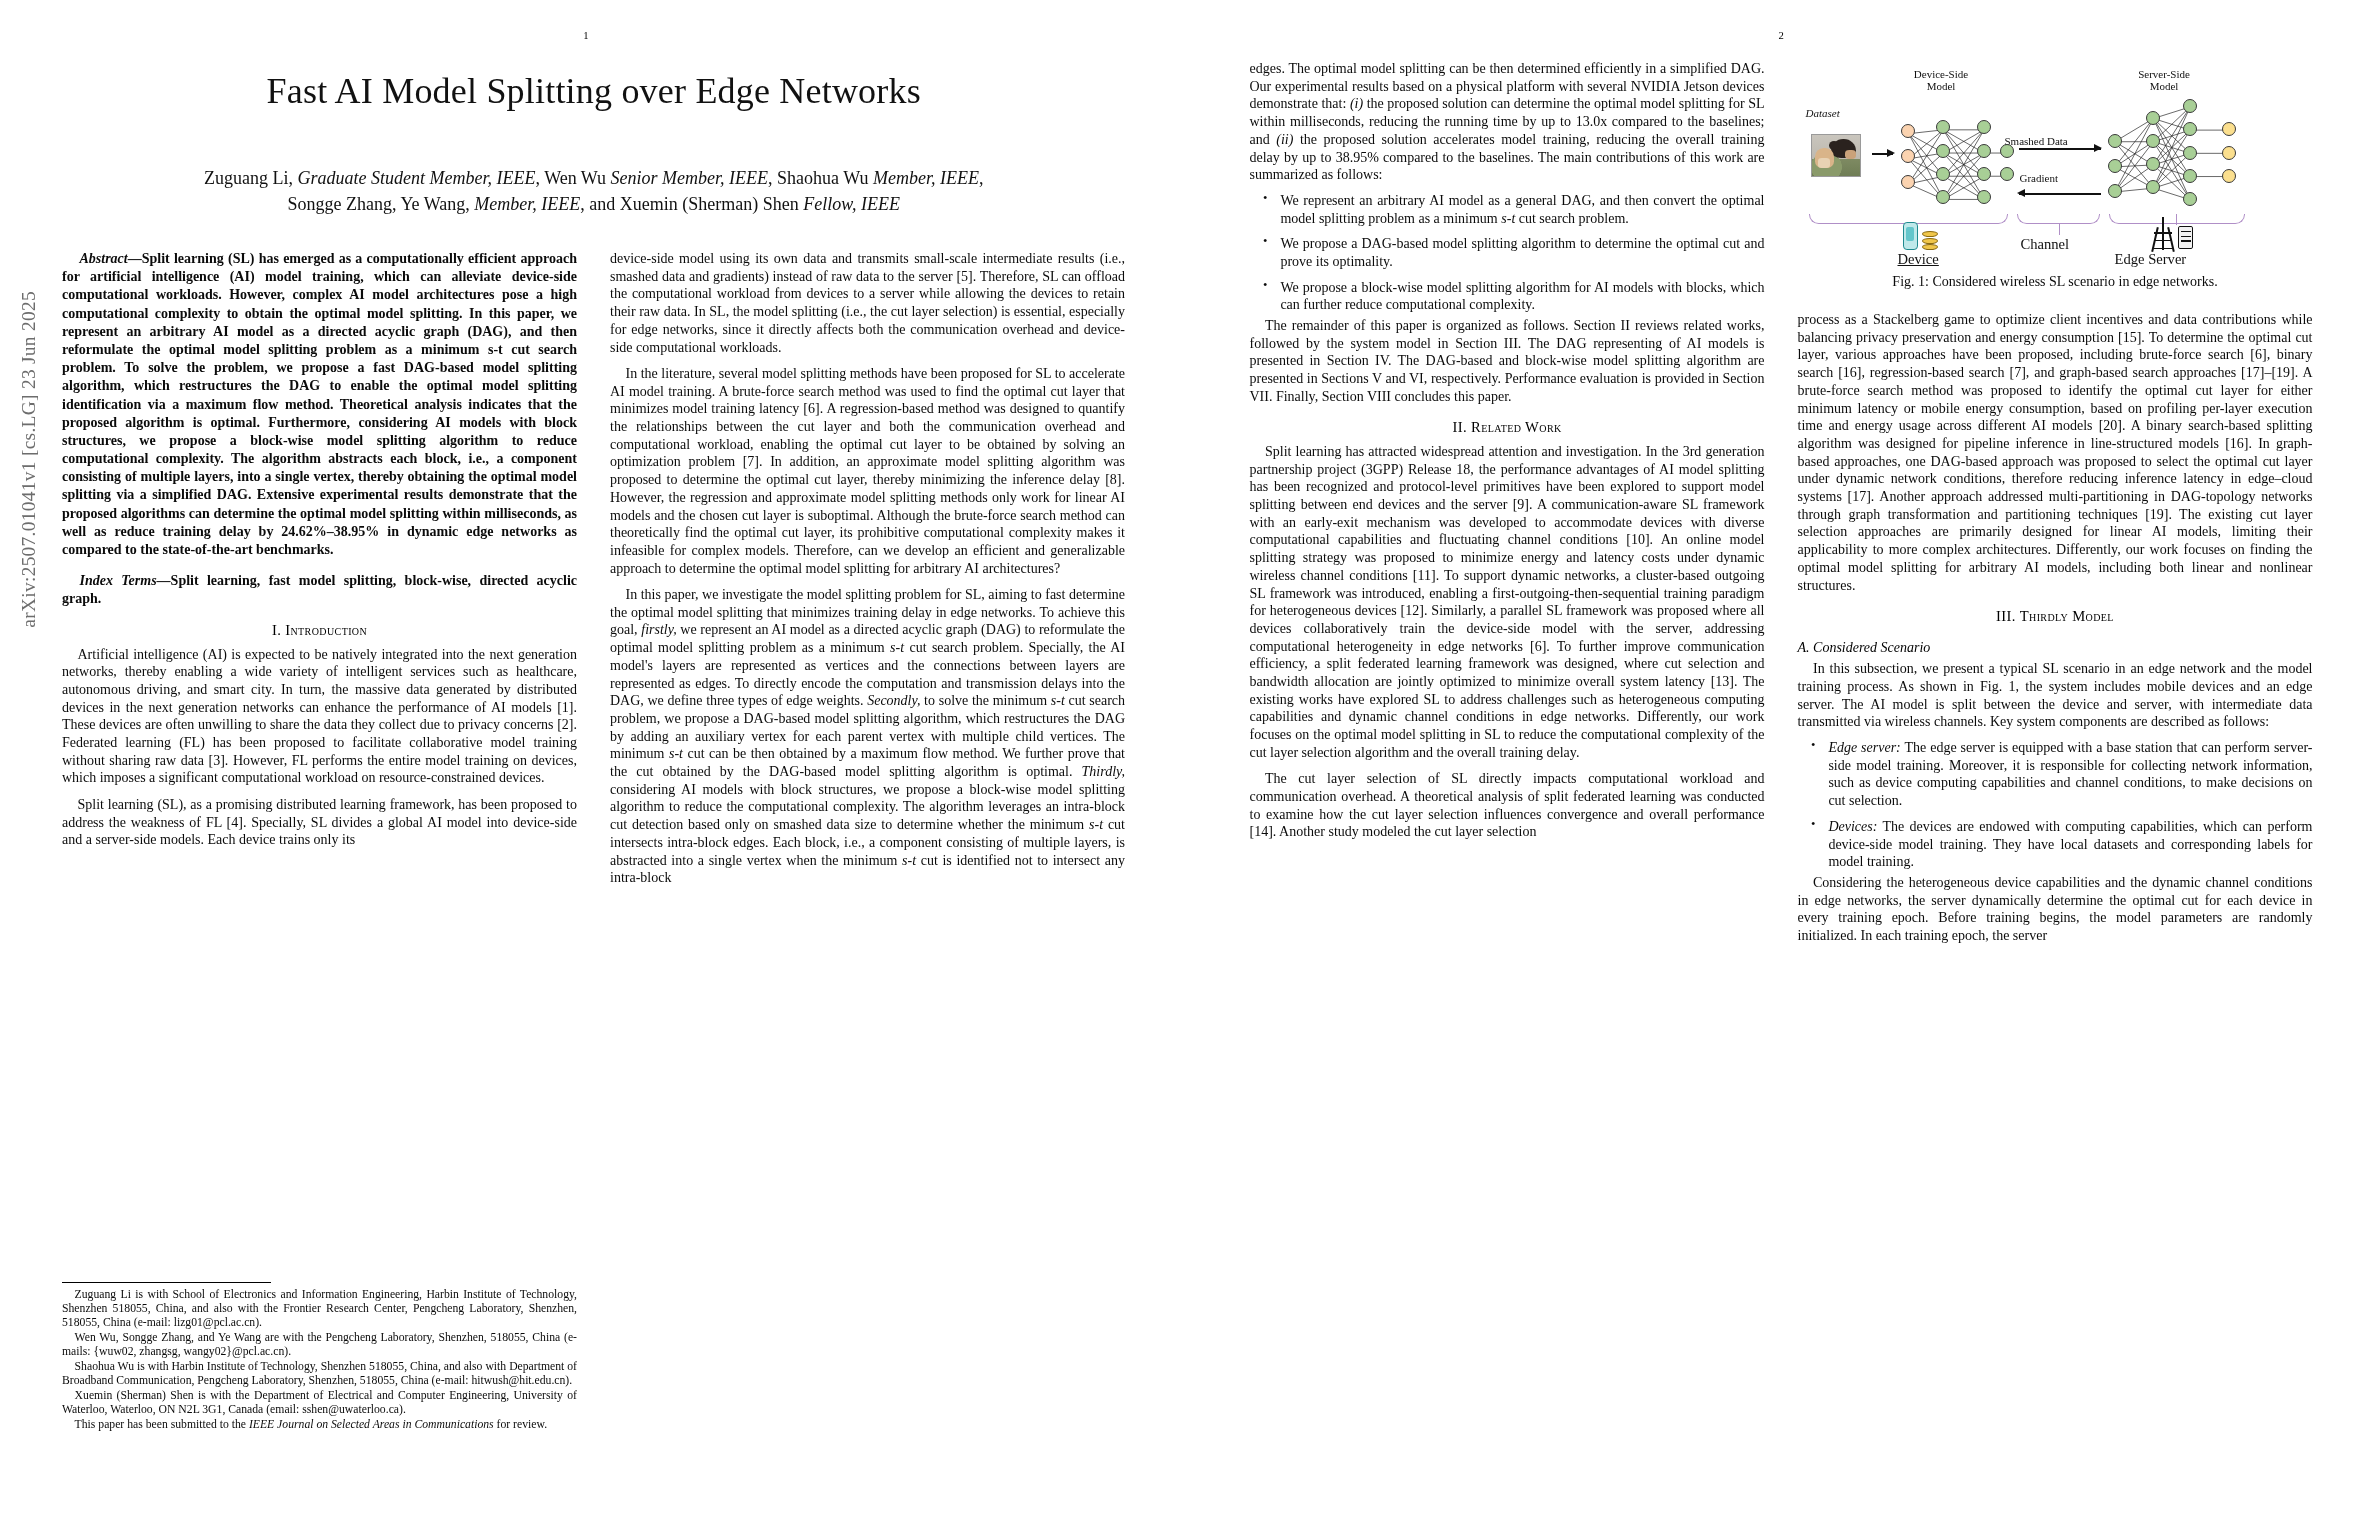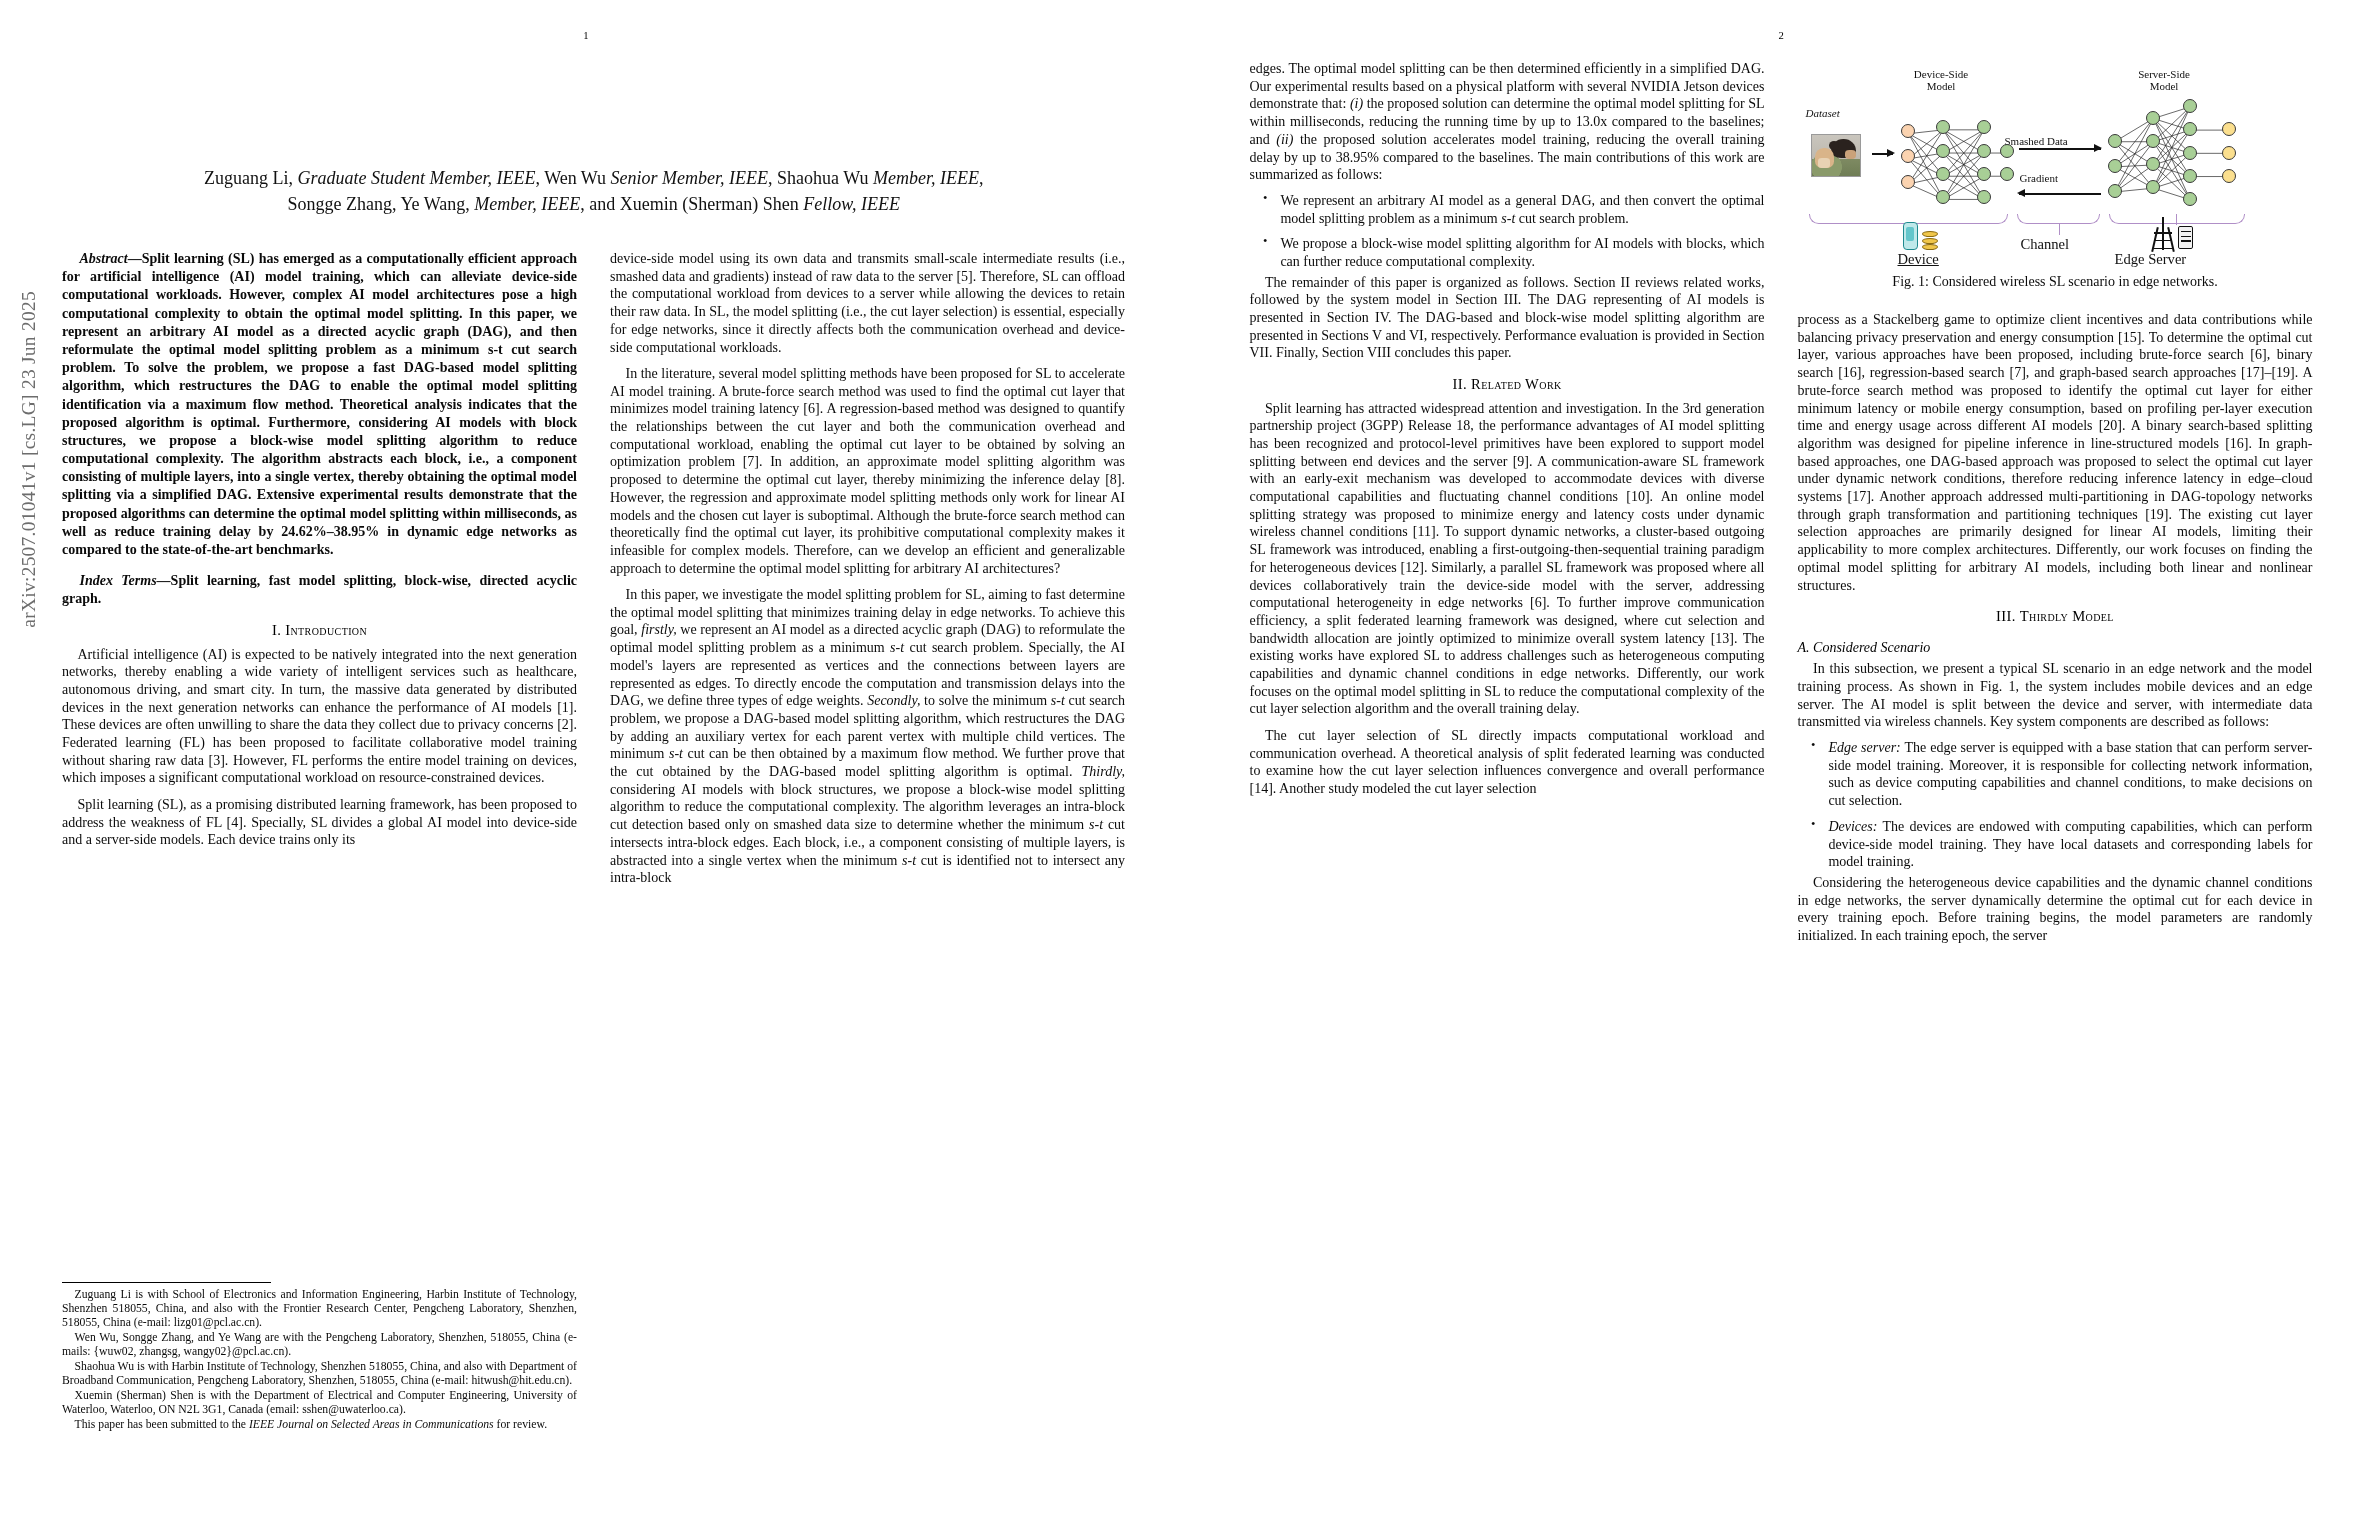--- a/index.html
+++ b/index.html
@@ -279,20 +279,21 @@
 <body>
 
 <div class="spread">
 
   <div class="page page-left">
 
     <div class="folio">1</div>
 
     <div class="arxiv-stamp">arXiv:2507.01041v1  [cs.LG]  23 Jun 2025</div>
 
+    <div class="title">Fast AI Model Splitting over Edge Networks</div>
 
     <div class="authors">
       <div>
         Zuguang Li, <i>Graduate Student Member, IEEE</i>, Wen Wu <i>Senior Member, IEEE</i>, Shaohua Wu <i>Member, IEEE</i>,
       </div>
       <div>
         Songge Zhang, Ye Wang, <i>Member, IEEE</i>, and Xuemin (Sherman) Shen <i>Fellow, IEEE</i>
       </div>
     </div>
 
@@ -332,20 +333,21 @@
   <div class="page page-right">
 
     <div class="folio">2</div>
 
     <div class="cols" style="top:60px;">
 
       <div class="col">
         <p>edges. The optimal model splitting can be then determined efficiently in a simplified DAG. Our experimental results based on a physical platform with several NVIDIA Jetson devices demonstrate that: <i>(i)</i> the proposed solution can determine the optimal model splitting for SL within milliseconds, reducing the running time by up to 13.0x compared to the baselines; and <i>(ii)</i> the proposed solution accelerates model training, reducing the overall training delay by up to 38.95% compared to the baselines. The main contributions of this work are summarized as follows:</p>
         <ul class="bullets">
           <li>We represent an arbitrary AI model as a general DAG, and then convert the optimal model splitting problem as a minimum <i>s-t</i> cut search problem.</li>
+          <li>We propose a DAG-based model splitting algorithm to determine the optimal cut and prove its optimality.</li>
           <li>We propose a block-wise model splitting algorithm for AI models with blocks, which can further reduce computational complexity.</li>
         </ul>
         <p class="ind">The remainder of this paper is organized as follows. Section II reviews related works, followed by the system model in Section III. The DAG representing of AI models is presented in Section IV. The DAG-based and block-wise model splitting algorithm are presented in Sections V and VI, respectively. Performance evaluation is provided in Section VII. Finally, Section VIII concludes this paper.</p>
 
         <h2 class="sec">II.  Related Work</h2>
 
         <p class="ind">Split learning has attracted widespread attention and investigation. In the 3rd generation partnership project (3GPP) Release 18, the performance advantages of AI model splitting has been recognized and protocol-level primitives have been explored to support model splitting between end devices and the server [9]. A communication-aware SL framework with an early-exit mechanism was developed to accommodate devices with diverse computational capabilities and fluctuating channel conditions [10]. An online model splitting strategy was proposed to minimize energy and latency costs under dynamic wireless channel conditions [11]. To support dynamic networks, a cluster-based outgoing SL framework was introduced, enabling a first-outgoing-then-sequential training paradigm for heterogeneous devices [12]. Similarly, a parallel SL framework was proposed where all devices collaboratively train the device-side model with the server, addressing computational heterogeneity in edge networks [6]. To further improve communication efficiency, a split federated learning framework was designed, where cut selection and bandwidth allocation are jointly optimized to minimize overall system latency [13]. The existing works have explored SL to address challenges such as heterogeneous computing capabilities and dynamic channel conditions in edge networks. Differently, our work focuses on the optimal model splitting in SL to reduce the computational complexity of the cut layer selection algorithm and the overall training delay.</p>
         <div class="gap-s"></div>
         <p class="ind">The cut layer selection of SL directly impacts computational workload and communication overhead. A theoretical analysis of split federated learning was conducted to examine how the cut layer selection influences convergence and overall performance [14]. Another study modeled the cut layer selection</p>
       </div>

